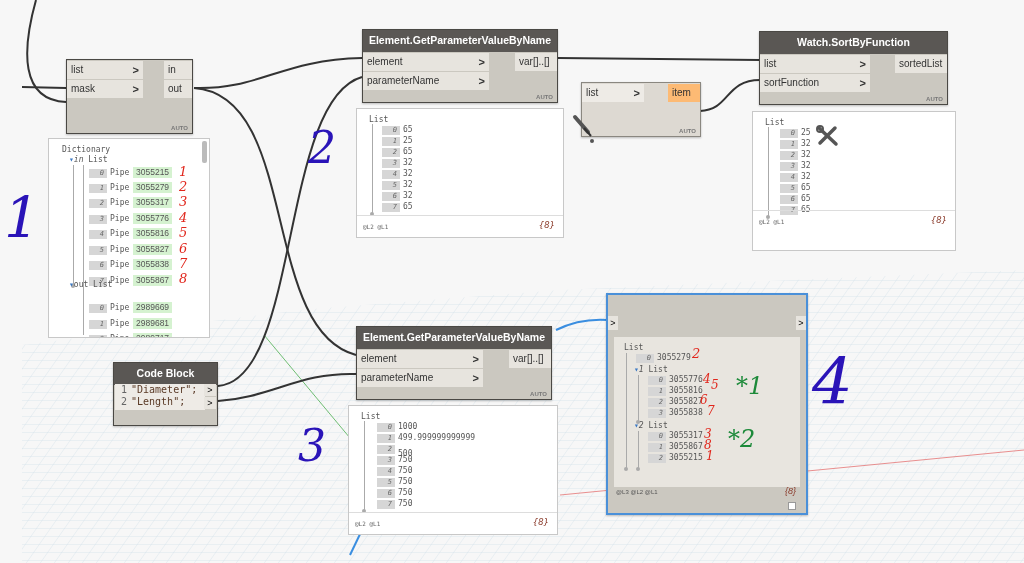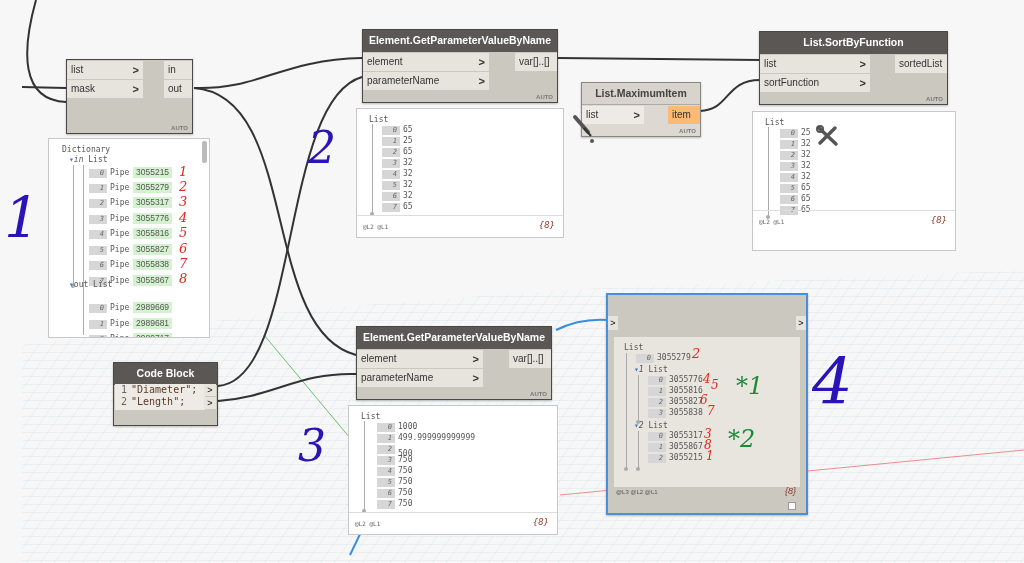--- a/index.html
+++ b/index.html
@@ -256,37 +256,36 @@
         <div class="idx" style="left:25px;top:94px">7</div>
         <div class="val" style="left:46px;top:93px">65</div>
       </div>
     <div class="prev-footer" style="bottom:0">
       <span class="levels">@L2 @L1</span>
       <span class="count">{8}</span>
     </div>
   </div>
 
   <div class="node" style="left:581px;top:82px;width:120px;height:55px;background:#ddd9d2;border-color:#8a8780;">
-    <div class="node-title" style="background:#d8d4cd;color:#444;border-bottom:1px solid #aaa">List.MaximumItem</div>
     <div class="port-row" style="margin-top:1px">
       <div class="in-port" style="width:62px;background:#eeebe6">
         <span>list</span><span class="chev">&gt;</span>
       </div>
       <div class="out-port" style="width:32px;background:#fdba74">item</div>
     </div>
     <div class="auto-label">AUTO</div>
   </div>
   <svg style="position:absolute;left:572px;top:114px" width="26" height="30">
     <path d="M3 3 L16 18" stroke="#555" stroke-width="4" stroke-linecap="round"></path>
     <path d="M12 14 L19 22" stroke="#333" stroke-width="2"></path>
     <circle cx="20" cy="27" r="2" fill="#555"></circle>
   </svg>
 
   <div class="node" style="left:759px;top:31px;width:189px;height:74px;">
-    <div class="node-title">List.SortByFunction</div>
+    <div class="node-title">Watch.SortByFunction</div>
     <div class="port-row" style="margin-top:1px">
       <div class="in-port" style="width:110px">
         <span>list</span><span class="chev">&gt;</span>
       </div>
       <div class="out-port" style="width:52px">sortedList</div>
     </div>
     <div class="port-row">
       <div class="in-port" style="width:110px">
         <span>sortFunction</span><span class="chev">&gt;</span>
       </div>

